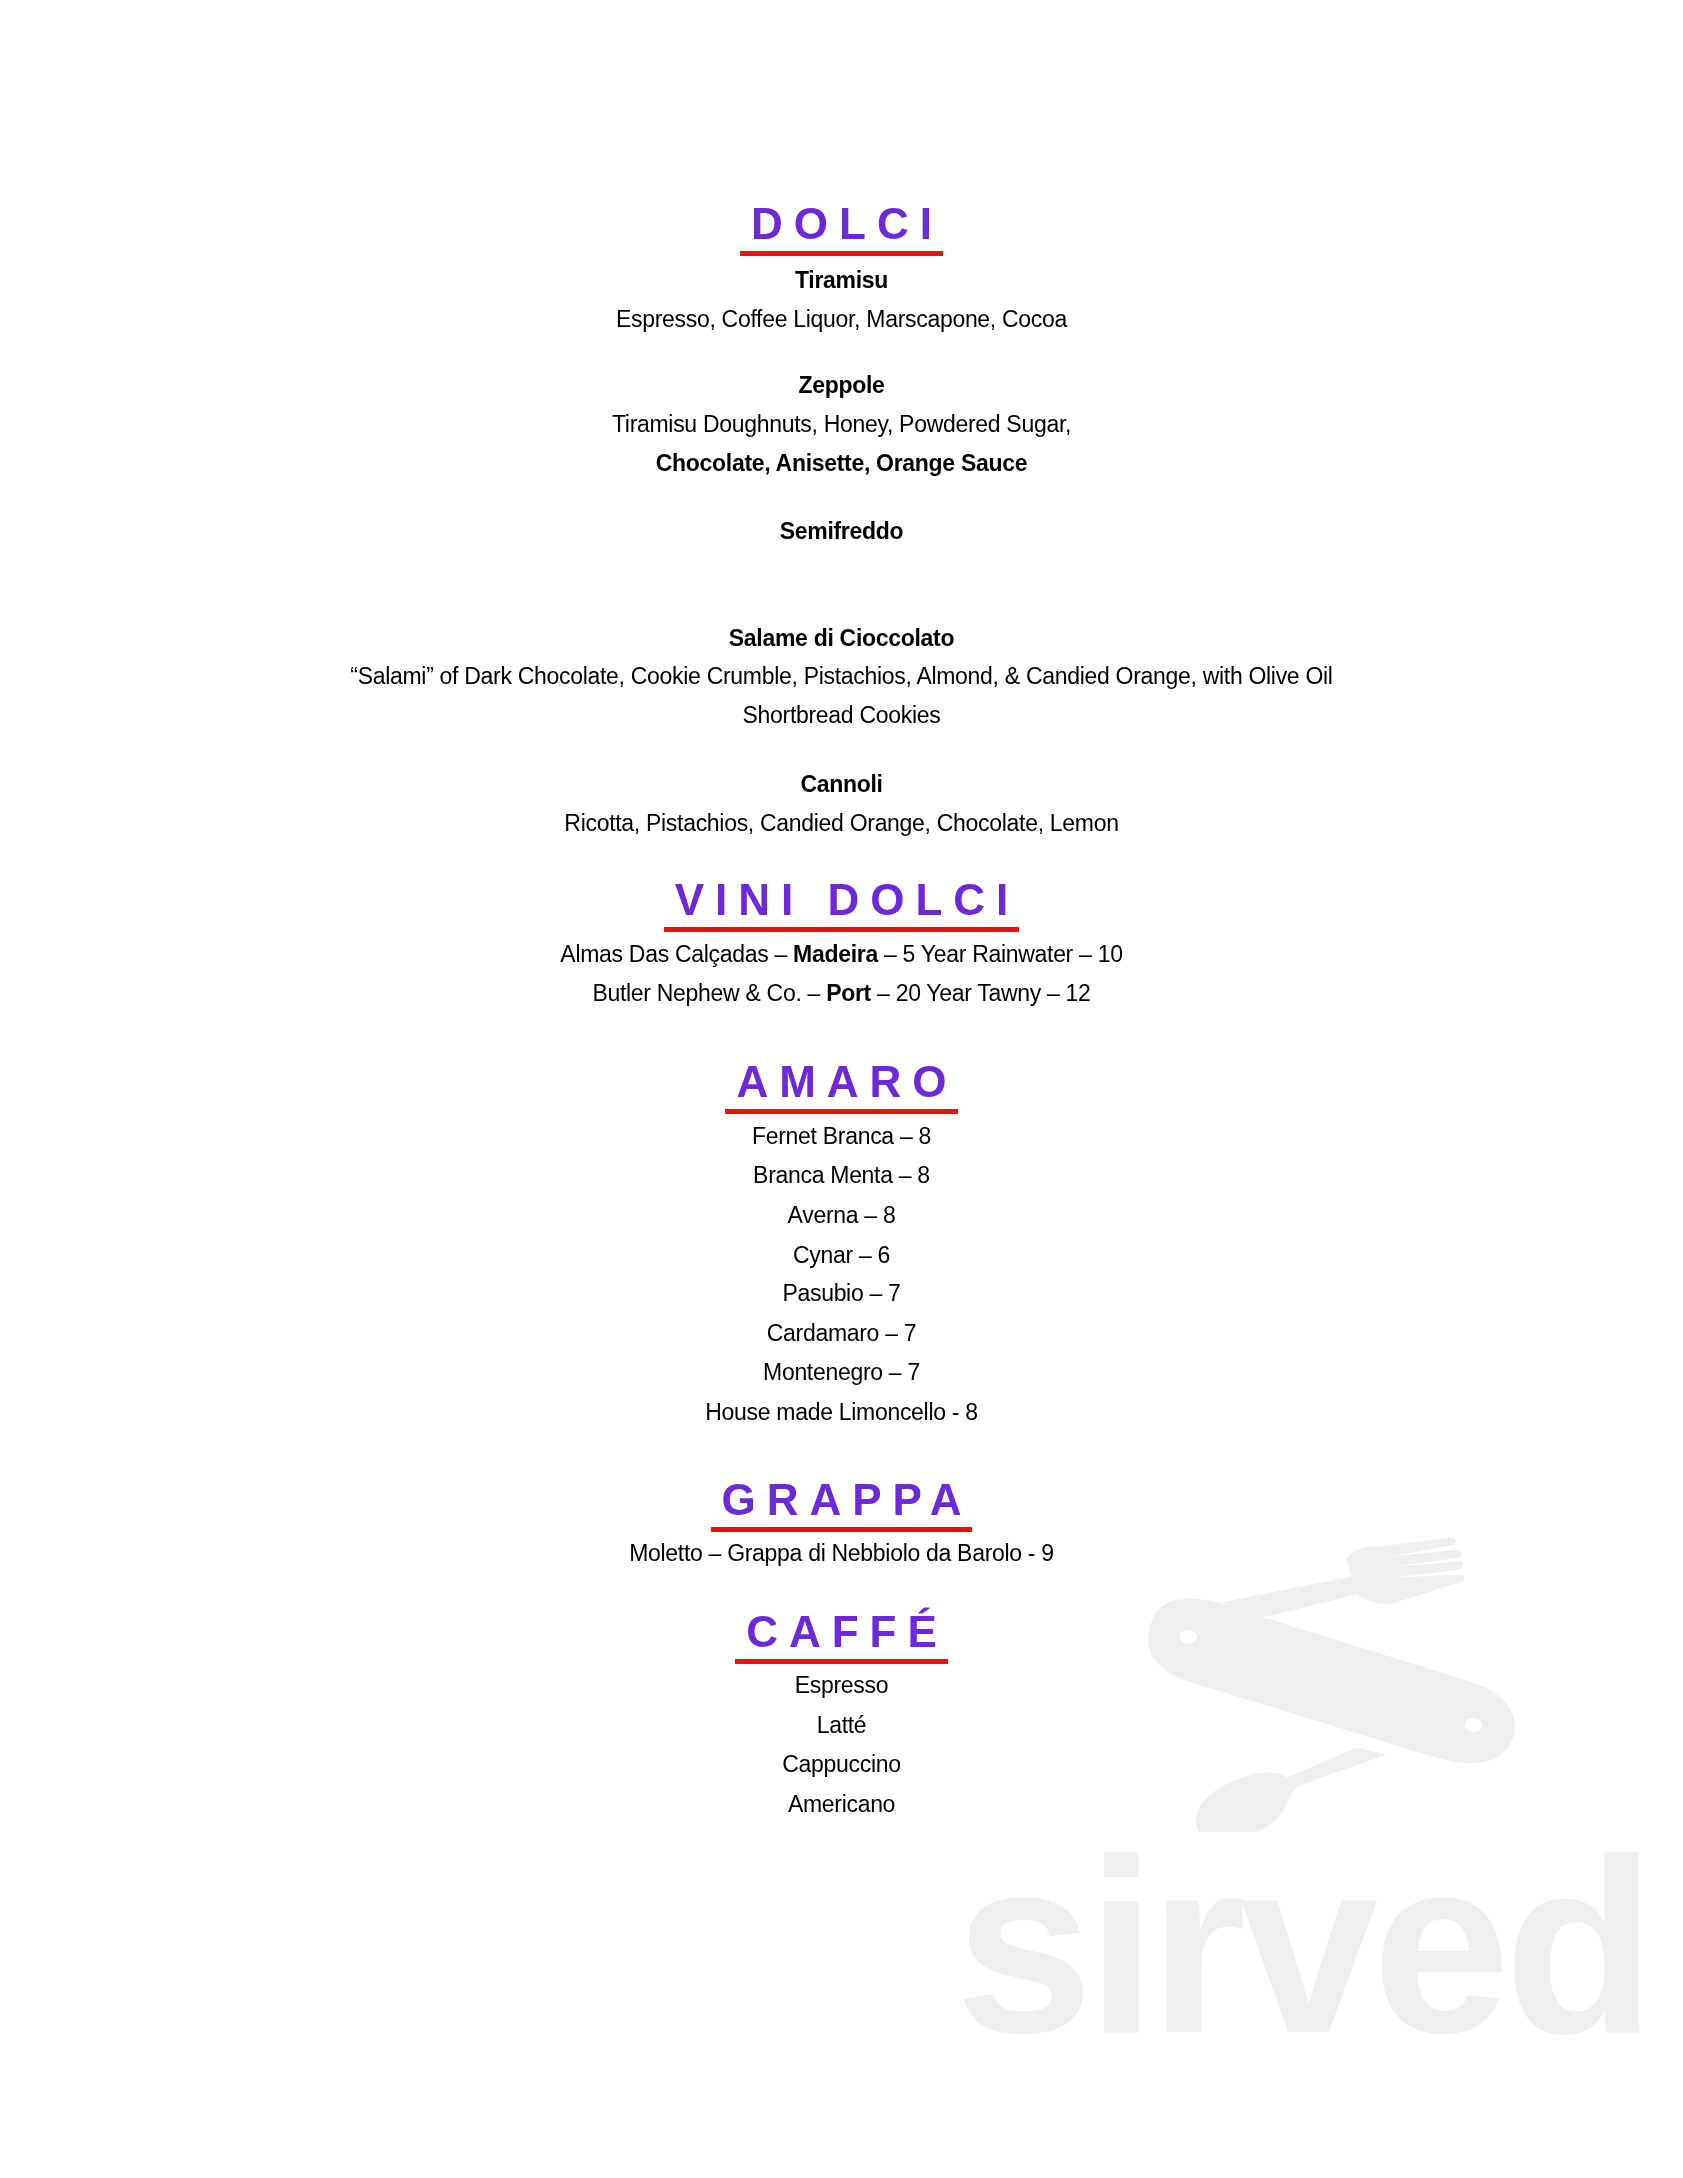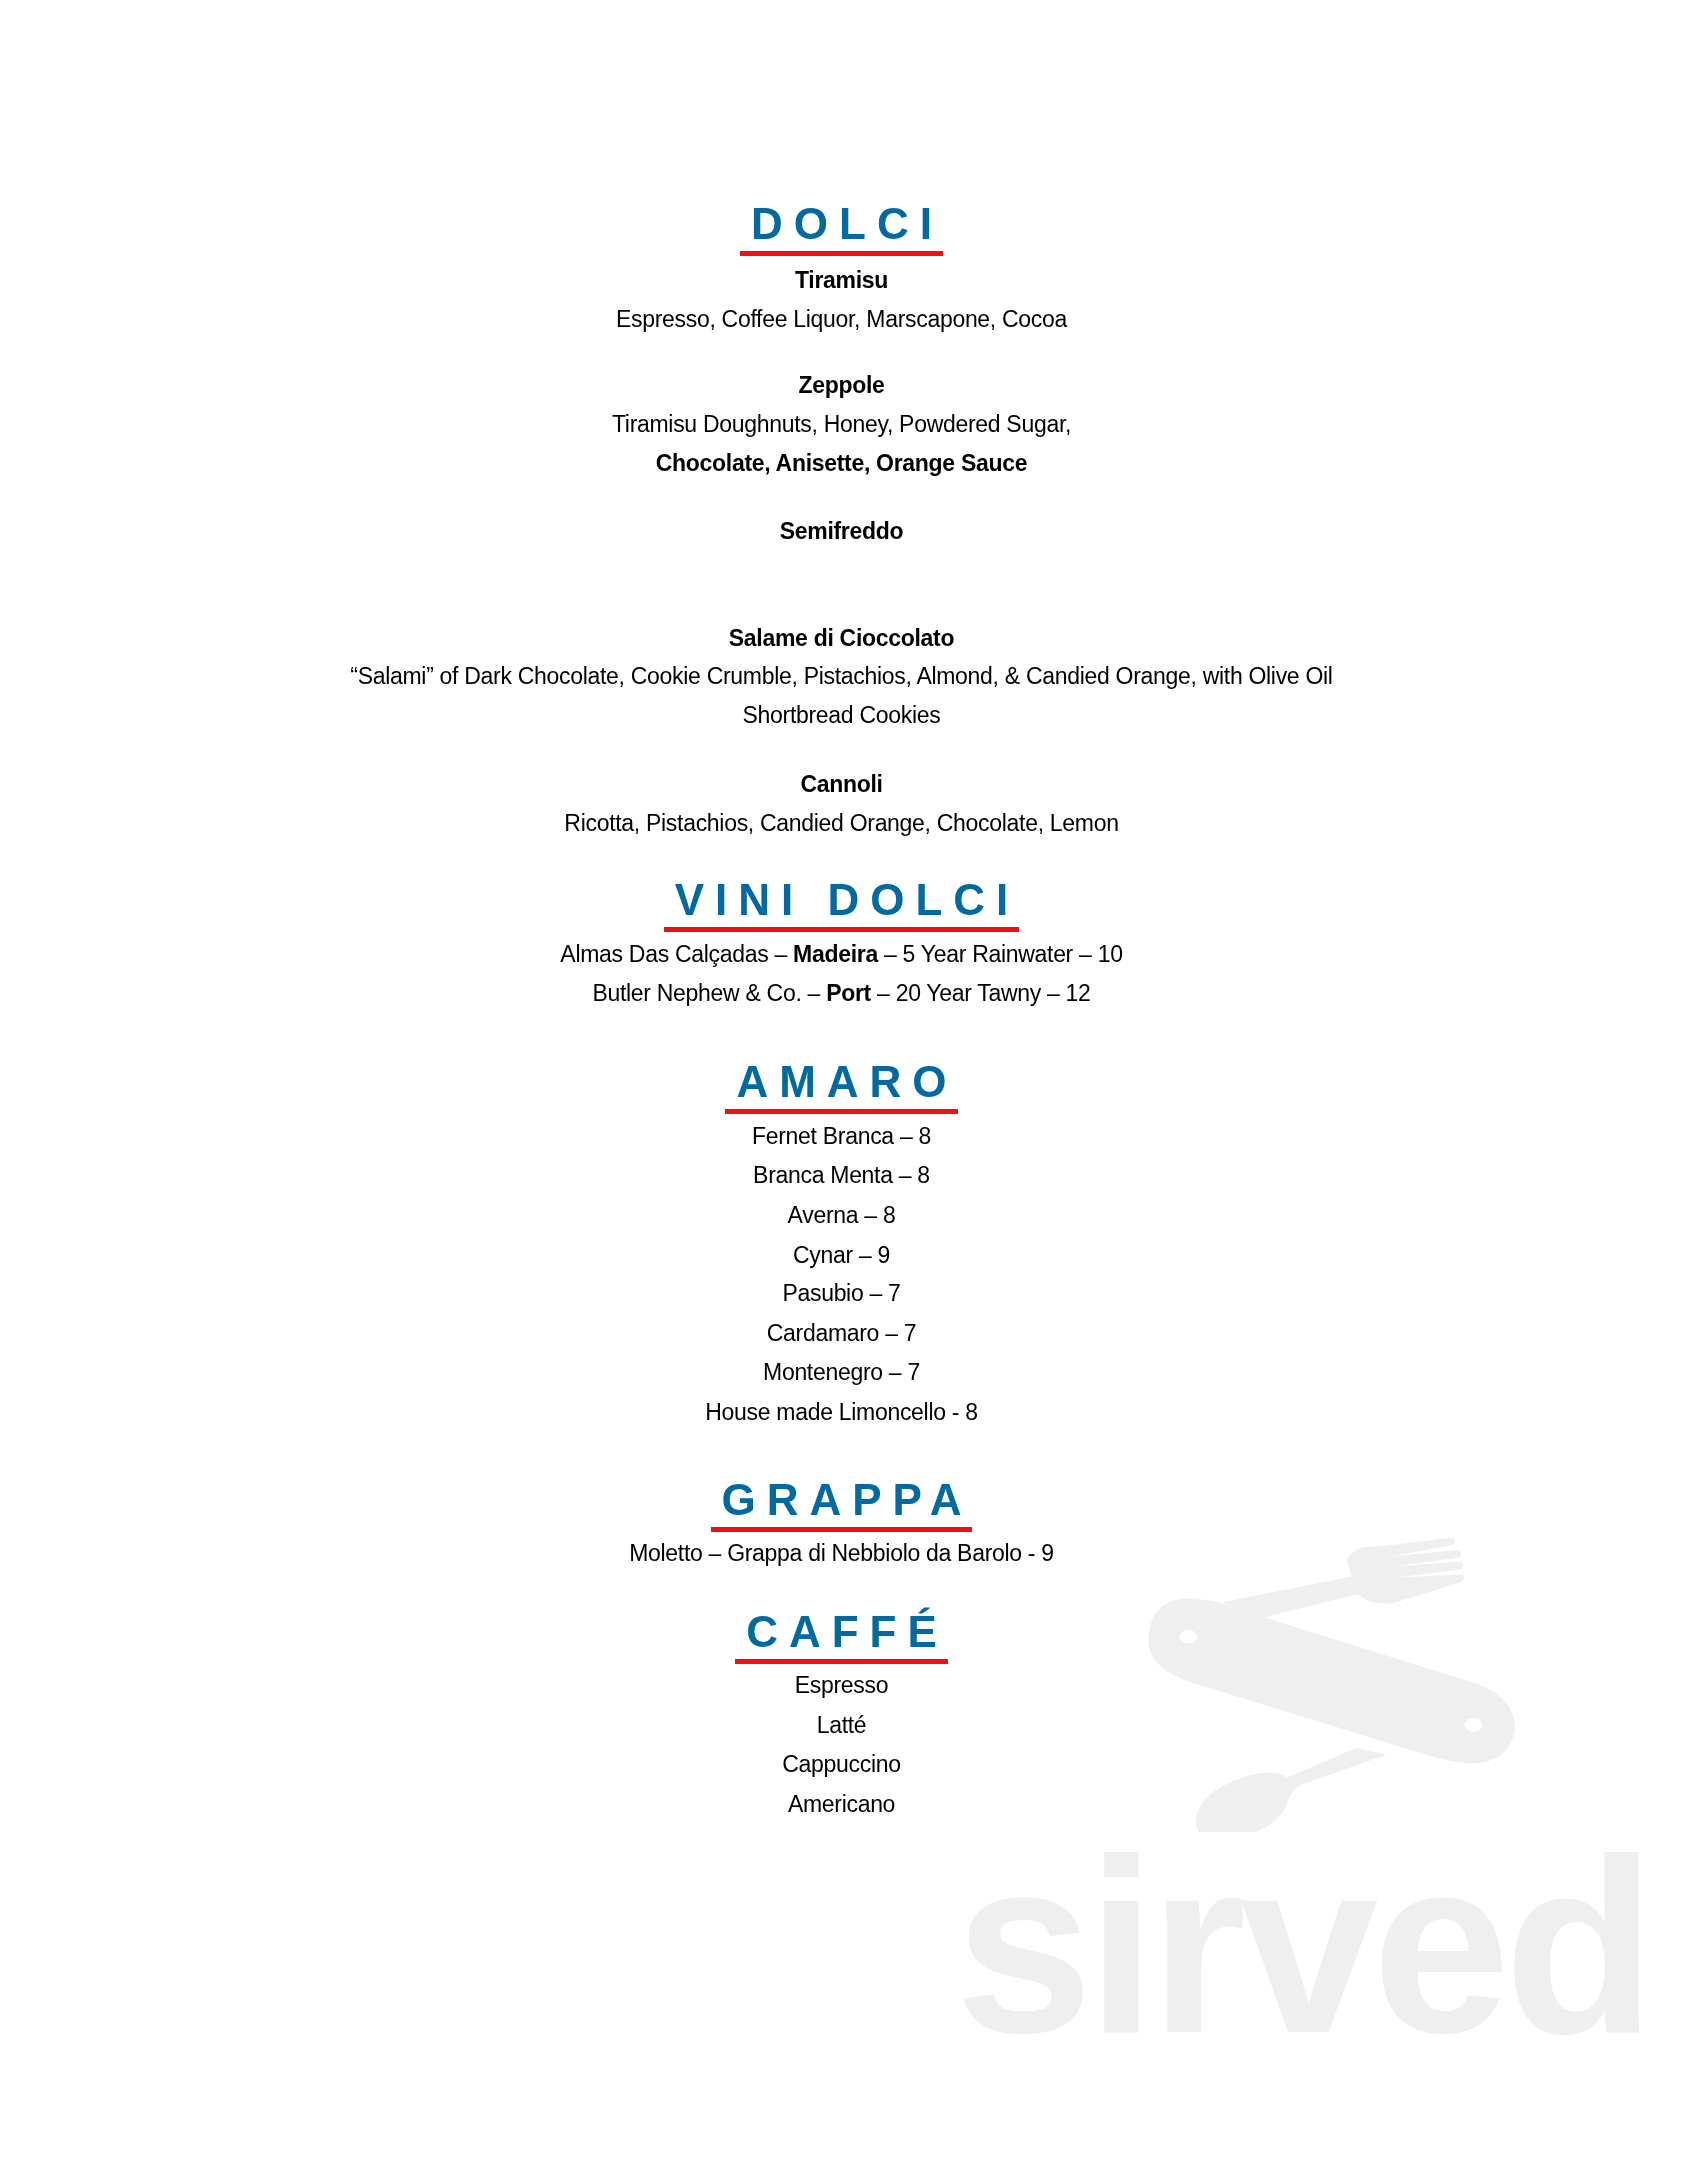--- a/index.html
+++ b/index.html
@@ -1,20 +1,20 @@
 <!DOCTYPE html>
 <html><head>
 <meta charset="utf-8">
 <style>
   html,body{margin:0;padding:0;background:#ffffff;}
   body{width:1683px;height:2178px;position:relative;overflow:hidden;font-family:"Liberation Sans",sans-serif;color:#000;}
   .line{position:absolute;left:0;width:1683px;text-align:center;font-size:23px;line-height:34px;white-space:nowrap;letter-spacing:-0.3px;}
   .item-name{font-weight:bold;}
   .heading{position:absolute;left:0;width:1683px;text-align:center;}
-  .heading span{display:inline-block;color:#0369a1;font-weight:bold;font-size:44px;line-height:46px;letter-spacing:11px;padding-left:11px;border-bottom:5px solid #ee1111;padding-bottom:4px;}
+  .heading span{display:inline-block;color:#6d28d9;font-weight:bold;font-size:44px;line-height:46px;letter-spacing:11px;padding-left:11px;border-bottom:5px solid #ee1111;padding-bottom:4px;}
   b{font-weight:bold;}
   .wm{position:absolute;z-index:0;}
   .content{position:absolute;inset:0;z-index:1;}
 </style>
 </head>
 <body>
 
 <svg class="wm" style="left:1109px;top:1505px;" width="416" height="327" viewBox="0 0 420 330">
   <g fill="#efefef">
 
@@ -58,21 +58,21 @@
   </div>
   <div class="line" style="top:976px;">
     <span>Butler Nephew &amp; Co. – </span><b>Port</b><span> – 20 Year Tawny – 12</span>
   </div>
 
   <div class="heading" style="top:1059px;"><span>AMARO</span></div>
 
   <div class="line" style="top:1119px;">Fernet Branca – 8</div>
   <div class="line" style="top:1158px;">Branca Menta – 8</div>
   <div class="line" style="top:1198px;">Averna – 8</div>
-  <div class="line" style="top:1238px;">Cynar – 9</div>
+  <div class="line" style="top:1238px;">Cynar – 6</div>
   <div class="line" style="top:1276px;">Pasubio – 7</div>
   <div class="line" style="top:1316px;">Cardamaro – 7</div>
   <div class="line" style="top:1355px;">Montenegro – 7</div>
   <div class="line" style="top:1395px;">House made Limoncello - 8</div>
 
   <div class="heading" style="top:1477px;"><span>GRAPPA</span></div>
   <div class="line" style="top:1536px;">Moletto – Grappa di Nebbiolo da Barolo - 9</div>
 
   <div class="heading" style="top:1609px;"><span>CAFFÉ</span></div>
   <div class="line" style="top:1668px;">Espresso</div>

